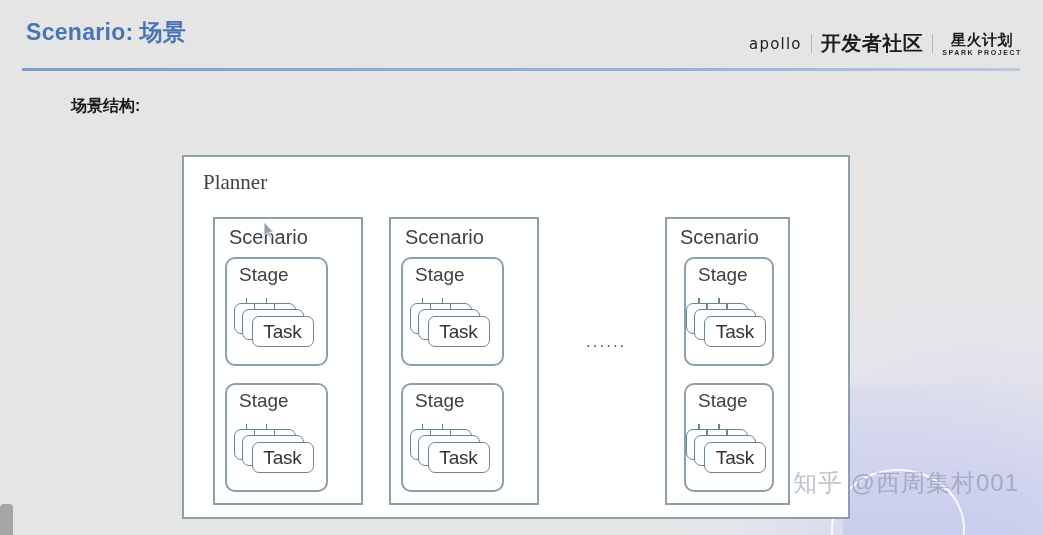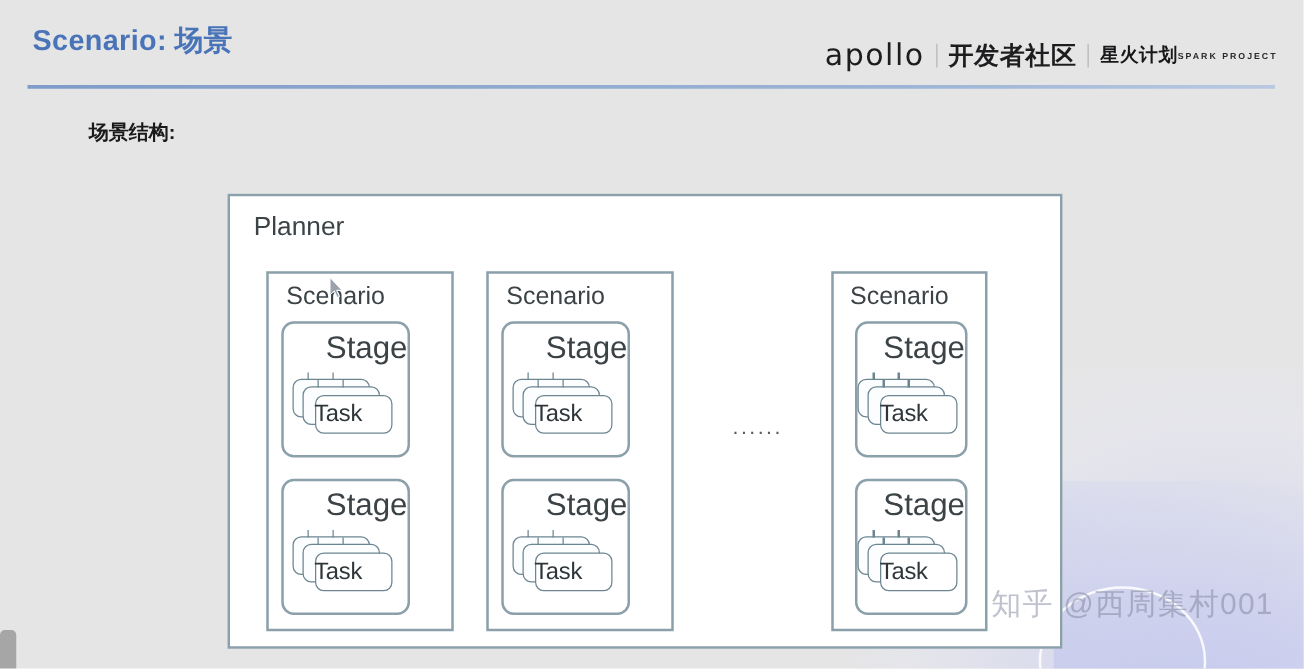--- a/index.html
+++ b/index.html
@@ -84,39 +84,39 @@
     position: absolute;
     right: 21px;
     top: 30px;
     display: flex;
     align-items: center;
     gap: 9px;
     z-index: 3;
   }
   .logo-apollo {
     font-family: "DejaVu Sans", sans-serif;
-    font-size: 24px;
+    font-size: 15px;
     letter-spacing: 1.2px;
     color: #1d1d1f;
     font-weight: 500;
   }
   .logo-sep {
     width: 1px;
     height: 19px;
     background: #b5b5b8;
   }
   .logo-cn {
     font-size: 20px;
     font-weight: bold;
     color: #1d1d1f;
     letter-spacing: 0.5px;
   }
   .logo-spark {
     display: flex;
-    flex-direction: row;
+    flex-direction: column;
     align-items: center;
     line-height: 1;
   }
   .logo-spark-cn {
     font-size: 15px;
     font-weight: bold;
     color: #18181a;
     letter-spacing: 0.5px;
   }
   .logo-spark-en {
@@ -150,21 +150,21 @@
     background: #ffffff;
     box-sizing: border-box;
     z-index: 2;
   }
   .planner-label {
     position: absolute;
     left: 19px;
     top: 13px;
     font-size: 21px;
     color: #3c4347;
-    font-family: Liberation Sans, sans-serif;
+    font-family: Liberation Serif, serif;
   }
 
   .scenarios-row {
     position: absolute;
     left: 0; top: 0;
     width: 100%; height: 100%;
   }
 
   .scenario {
     position: absolute;
@@ -201,24 +201,24 @@
   }
   .scenario.s1 .stage { left: 10px; width: 103px; }
   .scenario.s2 .stage { left: 10px; width: 103px; }
   .scenario.s3 .stage { left: 17px; width: 90px; }
   .stage.top { top: 38px; }
   .stage.bottom { top: 164px; }
 
   .stage-label {
     position: absolute;
     top: 5px;
-    left: 0;
+    left: 12px;
     width: 100%;
-    text-align: right;
-    font-size: 25px;
+    text-align: left;
+    font-size: 19px;
     color: #3c4347;
   }
 
   
   .task-stack {
     position: absolute;
     left: 50%;
     top: 44px;
     transform: translateX(-50%);
     width: 86px;
@@ -241,21 +241,21 @@
     width: 1.6px;
     height: 6px;
     background: #6d8591;
   }
   .task-card.c1 .task-tick.a { left: 11px; top: -6px; }
   .task-card.c1 .task-tick.b { left: 31px; top: -6px; }
   .task-card.c2 .task-tick.a { left: 11px; top: -6px; }
   .task-card.c2 .task-tick.b { left: 31px; top: -6px; }
   .task-label {
     position: absolute;
-    left: 6px;
+    left: 18px;
     top: 13px;
     width: 62px;
     height: 31px;
     display: flex;
     align-items: center;
     justify-content: center;
     font-size: 19px;
     color: #2f363a;
     letter-spacing: -0.2px;
     border-radius: 14px;

